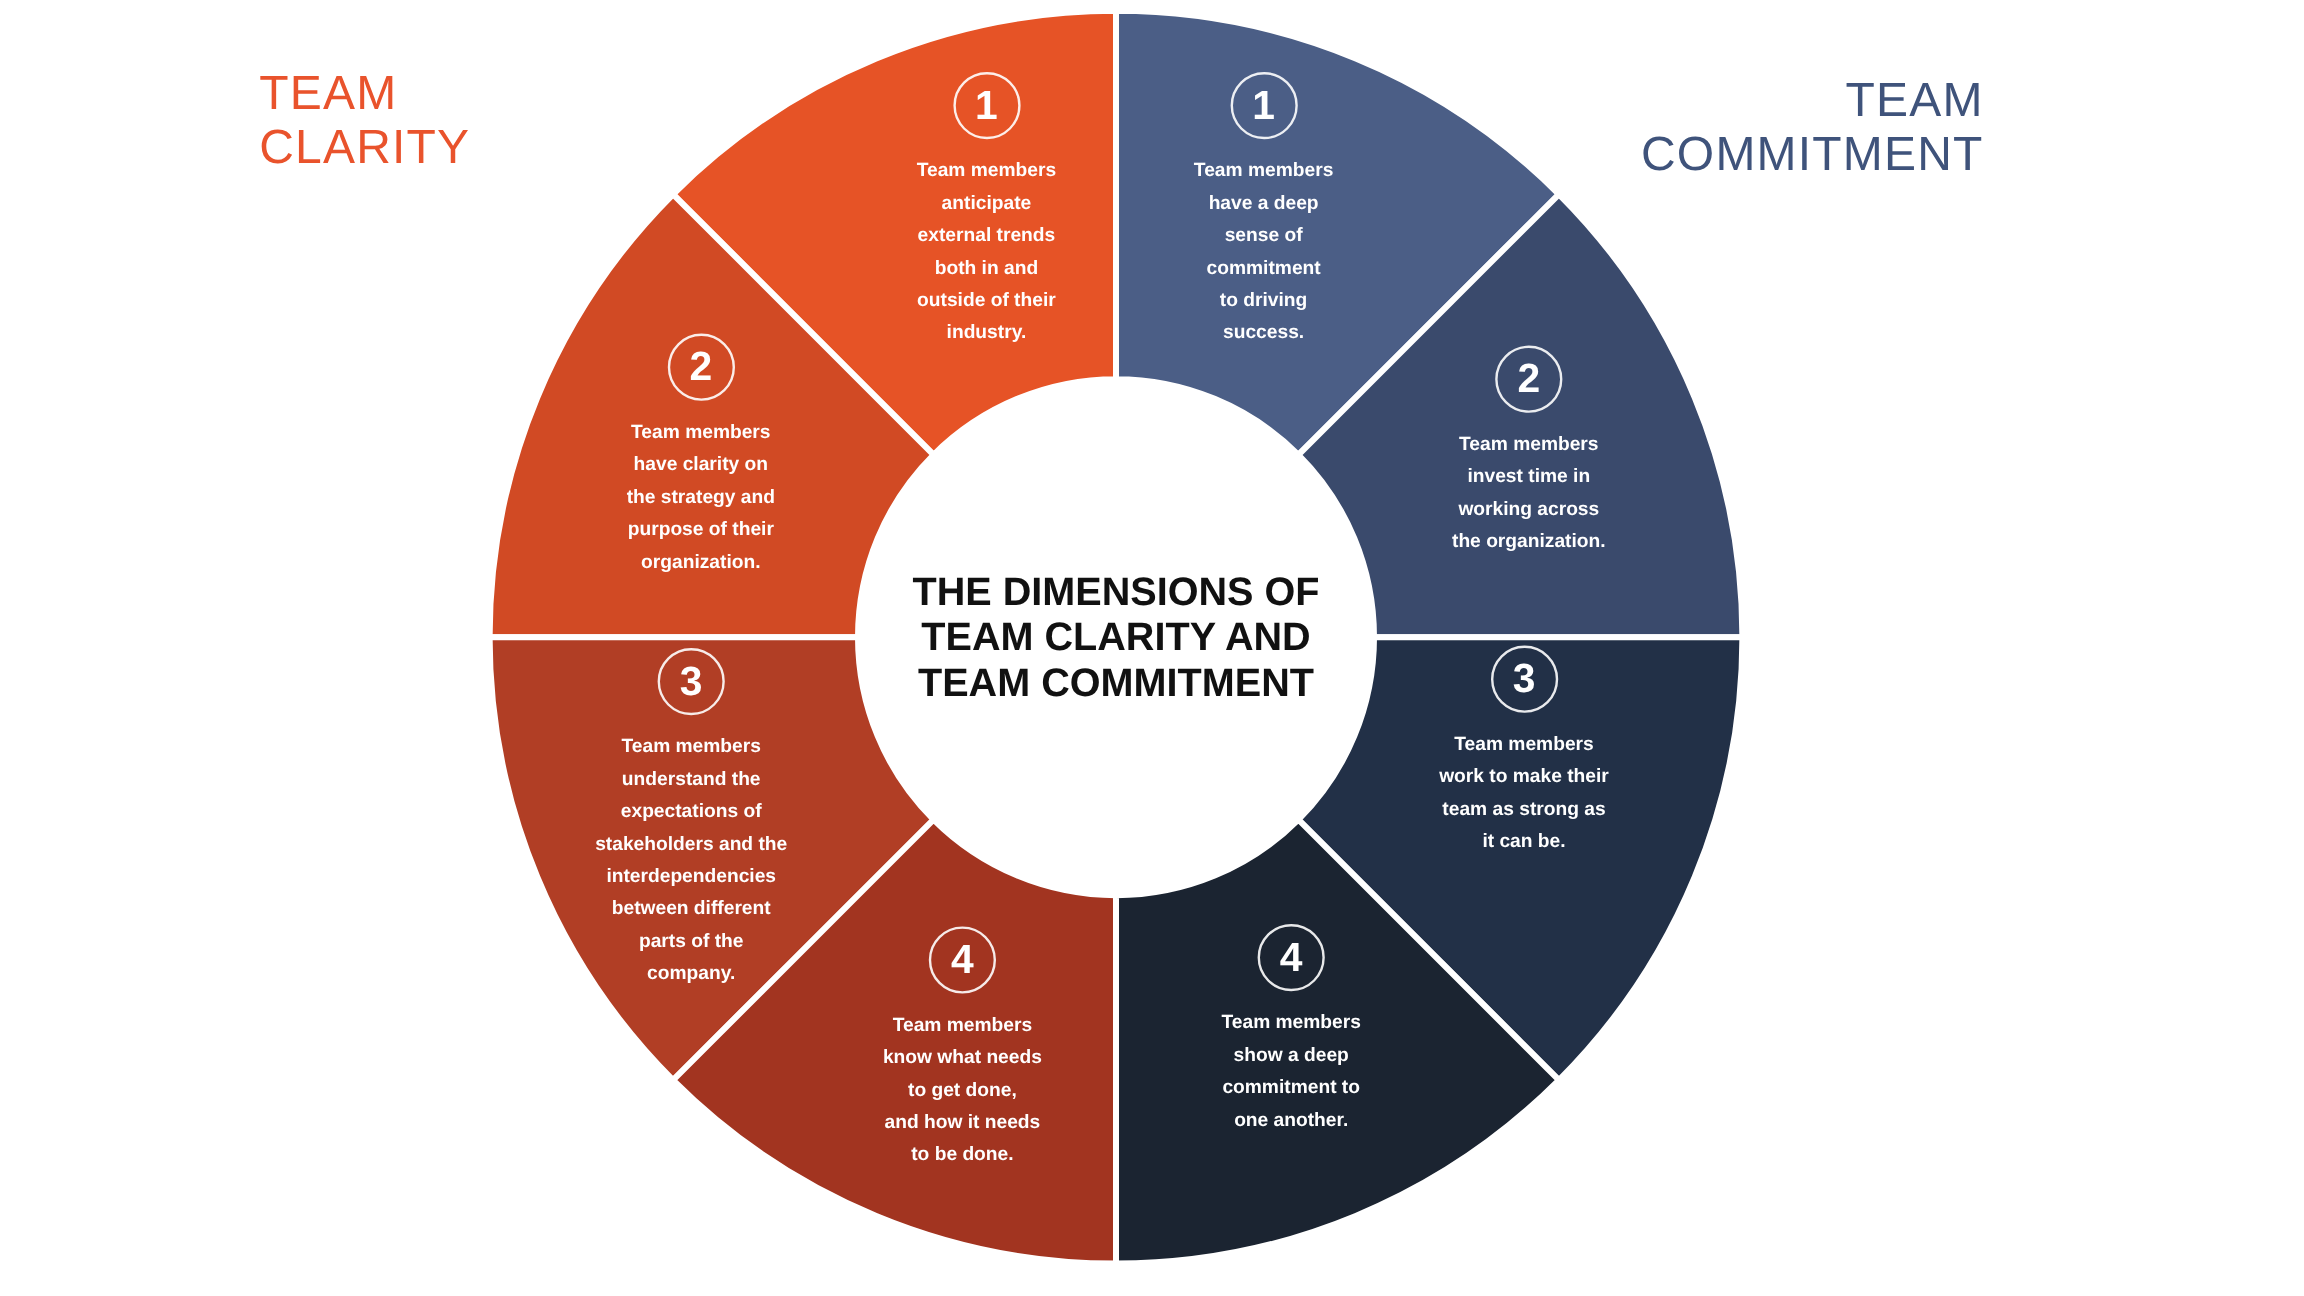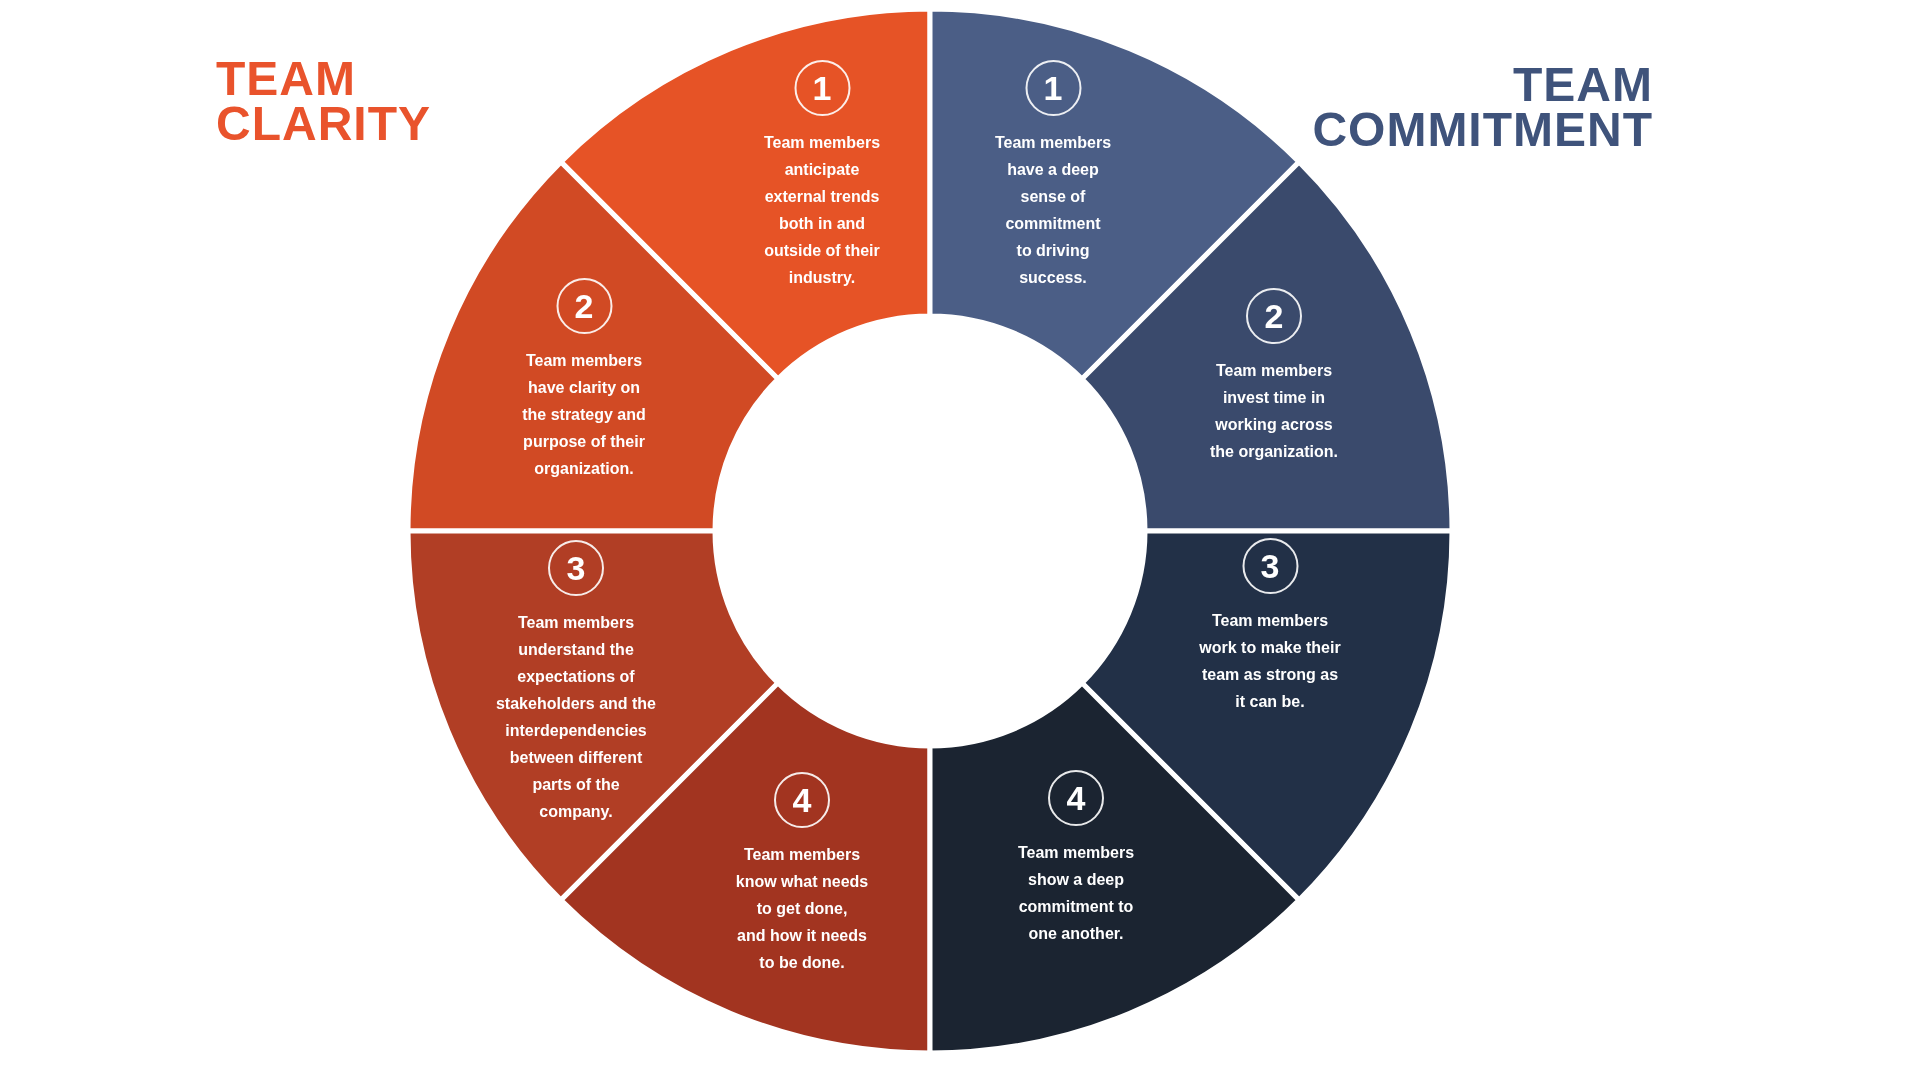--- a/index.html
+++ b/index.html
@@ -5,21 +5,21 @@
   html,body{margin:0;padding:0;background:#ffffff;}
   .stage{
     position:relative;width:1920px;height:1080px;background:#ffffff;overflow:hidden;
     font-family:"Liberation Sans", sans-serif;
   }
   
   .wheel-svg{position:absolute;left:0;top:0;width:1920px;height:1080px;}
 
   
   .heading{
-    position:absolute;font-weight:700;font-size:48px;line-height:45px;
+    position:absolute;font-weight:400;font-size:40px;line-height:45px;
     letter-spacing:1px;white-space:pre-line;
   }
   .heading-left{left:216px;top:56px;text-align:left;}
   .heading-right{right:267px;top:62px;text-align:right;}
 
   
   .hole{
     position:absolute;left:715px;top:316px;width:430px;height:430px;border-radius:50%;
     background:#ffffff;display:flex;align-items:center;justify-content:center;
   }
@@ -62,20 +62,25 @@
         <path d="M 560.8902602206222 161.89026022062217 A 522 522 0 0 0 408 530.9999999999999 L 715 531 A 215 215 0 0 1 777.9720420448923 378.9720420448923 Z" fill="#D14A24" stroke="#ffffff" stroke-width="5"></path>
         <path d="M 408 530.9999999999999 A 522 522 0 0 0 560.8902602206222 900.1097397793778 L 777.9720420448923 683.0279579551077 A 215 215 0 0 1 715 531 Z" fill="#B13E25" stroke="#ffffff" stroke-width="5"></path>
         <path d="M 560.8902602206222 900.1097397793778 A 522 522 0 0 0 929.9999999999999 1053 L 930 746 A 215 215 0 0 1 777.9720420448923 683.0279579551077 Z" fill="#A23420" stroke="#ffffff" stroke-width="5"></path>
         <path d="M 1299.1097397793778 161.89026022062222 A 522 522 0 0 0 930 9 L 930 316 A 215 215 0 0 1 1082.0279579551077 378.9720420448923 Z" fill="#4B5E86" stroke="#ffffff" stroke-width="5"></path>
         <path d="M 1452 531 A 522 522 0 0 0 1299.1097397793778 161.89026022062222 L 1082.0279579551077 378.9720420448923 A 215 215 0 0 1 1145 531 Z" fill="#3A4A6C" stroke="#ffffff" stroke-width="5"></path>
         <path d="M 1299.1097397793778 900.1097397793778 A 522 522 0 0 0 1452 531 L 1145 531 A 215 215 0 0 1 1082.0279579551077 683.0279579551077 Z" fill="#223047" stroke="#ffffff" stroke-width="5"></path>
         <path d="M 930 1053 A 522 522 0 0 0 1299.1097397793778 900.1097397793778 L 1082.0279579551077 683.0279579551077 A 215 215 0 0 1 930 746 Z" fill="#1B2431" stroke="#ffffff" stroke-width="5"></path>
       </g>
   </svg>
 
+  <div class="hole">
+    <div class="center-title">THE DIMENSIONS OF
+TEAM CLARITY AND
+TEAM COMMITMENT</div>
+  </div>
 
   <div class="heading heading-left" style="color: rgb(233, 83, 44);">TEAM
 CLARITY</div>
 
   <div class="heading heading-right" style="color: rgb(63, 83, 123);">TEAM
 COMMITMENT</div>
 
   <div class="seg-block seg-c1">
     <div class="badge">1</div>
     <div class="seg-text">Team members

